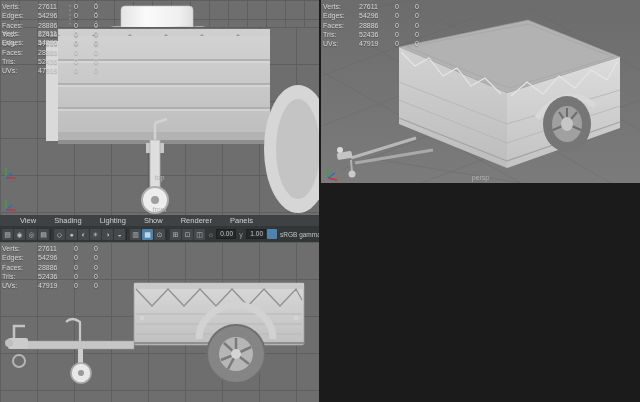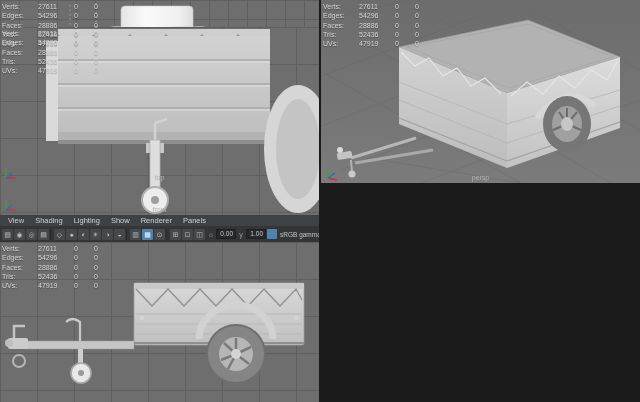--- a/index.html
+++ b/index.html
@@ -20,21 +20,21 @@
 
   
   #vp-top   { left:0;   top:0;   width:319px; height:183px; }
   #vp-persp { left:321px; top:0; width:319px; height:183px; }
   #panel-bl { left:0;   top:185px; width:319px; height:215px; }
   #panel-br { left:321px; top:185px; width:319px; height:215px; }
   #vp-front, #vp-side { position:relative; width:319px; height:188px; }
 
   
   .menubar { height:11px; background:#3e4244; display:flex; align-items:center;
-             gap:11px; padding-left:8px; }
+             gap:18px; padding-left:20px; }
   .menu-item { font-size:7.5px; color:#ced1d2; line-height:11px; cursor:default; }
   .toolbar { height:16px; background:#323637; display:flex; align-items:center;
              padding:0 2px; gap:1px; overflow:hidden; }
   .tb-icon { width:11px; height:11px; flex:0 0 11px; background:#45494b; border-radius:1px;
              font-size:7px; line-height:11px; text-align:center; color:#b9bcbe; }
   .tb-icon.active { background:#4f82ad; color:#eaf2f8; }
   .tb-icon.sep { background:transparent; width:3px; flex:0 0 3px; border-left:1px solid #272a2b; }
   .tb-spacer { flex:1; }
   .tb-mini { font-size:7px; color:#9fa3a5; width:8px; text-align:center; flex:0 0 8px; }
   .tb-field { width:20px; height:10px; flex:0 0 20px; background:#26292a;

